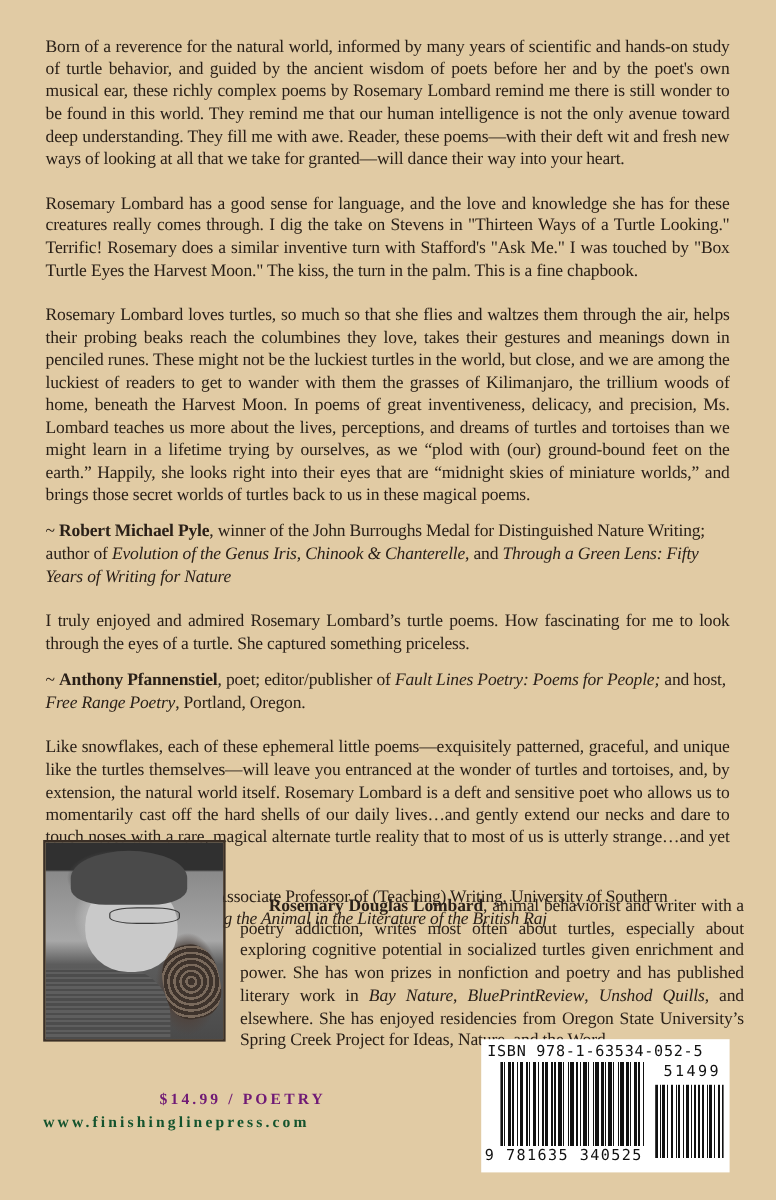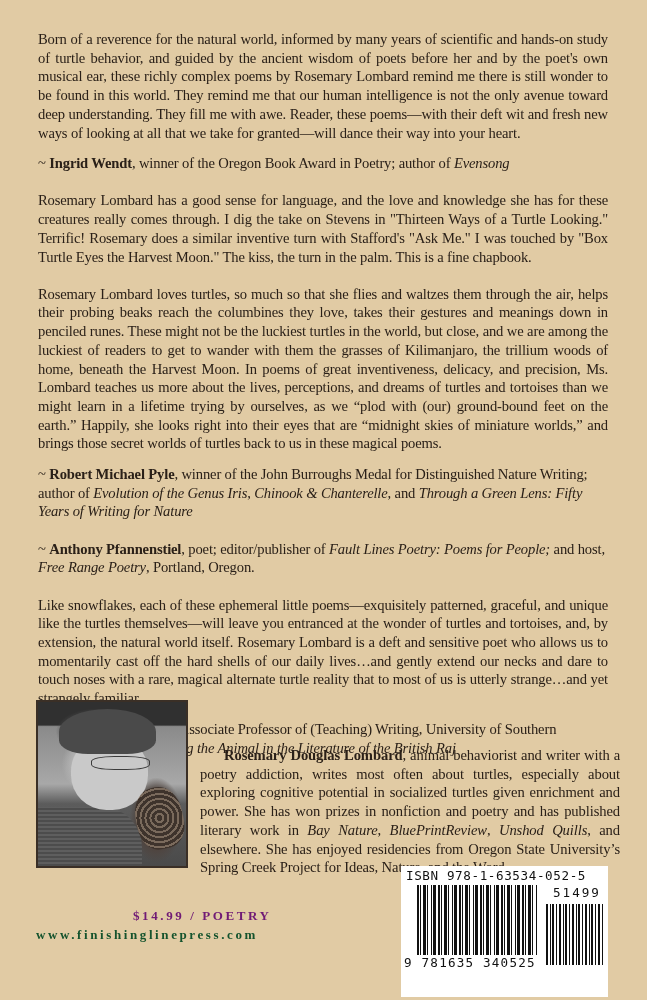--- a/index.html
+++ b/index.html
@@ -69,21 +69,21 @@
       position: absolute; left: 133px; top: 908px;
       font-size: 13px; letter-spacing: 2.6px; font-weight: bold;
       color: #701a75;
     }
     .url {
       position: absolute; left: 36px; top: 927px;
       font-size: 13px; letter-spacing: 2.6px; font-weight: bold;
       color: #14532d;
     }
     .barcode-box {
-      position: absolute; left: 401px; top: 866px; width: 207px; height: 131px;
+      position: absolute; left: 401px; top: 866px; width: 207px; height: 111px;
       background: #ffffff;
       font-family: "DejaVu Sans Mono", "Liberation Mono", monospace;
       color: #111;
     }
     .isbn-text {
       position: absolute; left: 5px; top: 2px;
       font-size: 12.6px; letter-spacing: 0.6px;
     }
     .addon-num {
       position: absolute; left: 152px; top: 19px;
@@ -109,33 +109,33 @@
       padding-right: 2px;
     }
   </style>
 </head>
 <body>
 
 <div class="blurbs">
 
   <div class="blurb">
     <p>Born of a reverence for the natural world, informed by many years of scientific and hands-on study of turtle behavior, and guided by the ancient wisdom of poets before her and by the poet's own musical ear, these richly complex poems by Rosemary Lombard remind me there is still wonder to be found in this world. They remind me that our human intelligence is not the only avenue toward deep understanding. They fill me with awe. Reader, these poems—with their deft wit and fresh new ways of looking at all that we take for granted—will dance their way into your heart.</p>
-    <p class="attr"><span>~ </span><b>Ingrid Wendt</b><span>, winner of the Oregon Book Award in Poetry; author of </span><i>Evensong</i></p>
   </div>
 
   <div class="blurb">
     <p>Rosemary Lombard has a good sense for language, and the love and knowledge she has for these creatures really comes through. I dig the take on Stevens in "Thirteen Ways of a Turtle Looking." Terrific! Rosemary does a similar inventive turn with Stafford's "Ask Me." I was touched by "Box Turtle Eyes the Harvest Moon." The kiss, the turn in the palm. This is a fine chapbook.</p>
   </div>
 
   <div class="blurb">
     <p>Rosemary Lombard loves turtles, so much so that she flies and waltzes them through the air, helps their probing beaks reach the columbines they love, takes their gestures and meanings down in penciled runes. These might not be the luckiest turtles in the world, but close, and we are among the luckiest of readers to get to wander with them the grasses of Kilimanjaro, the trillium woods of home, beneath the Harvest Moon. In poems of great inventiveness, delicacy, and precision, Ms. Lombard teaches us more about the lives, perceptions, and dreams of turtles and tortoises than we might learn in a lifetime trying by ourselves, as we “plod with (our) ground-bound feet on the earth.” Happily, she looks right into their eyes that are “midnight skies of miniature worlds,” and brings those secret worlds of turtles back to us in these magical poems.</p>
     <p class="attr"><span>~ </span><b>Robert Michael Pyle</b><span>, winner of the John Burroughs Medal for Distinguished Nature Writing; author of </span><i>Evolution of the Genus Iris</i><span>, </span><i>Chinook &amp; Chanterelle</i><span>, and </span><i>Through a Green Lens: Fifty Years of Writing for Nature</i></p>
   </div>
 
   <div class="blurb">
+    <p>I truly enjoyed and admired Rosemary Lombard’s turtle poems. How fascinating for me to look through the eyes of a turtle. She captured something priceless.</p>
     <p class="attr"><span>~ </span><b>Anthony Pfannenstiel</b><span>, poet; editor/publisher of </span><i>Fault Lines Poetry: Poems for People;</i><span> and host, </span><i>Free Range Poetry</i><span>, Portland, Oregon.</span></p>
   </div>
 
   <div class="blurb">
     <p>Like snowflakes, each of these ephemeral little poems—exquisitely patterned, graceful, and unique like the turtles themselves—will leave you entranced at the wonder of turtles and tortoises, and, by extension, the natural world itself. Rosemary Lombard is a deft and sensitive poet who allows us to momentarily cast off the hard shells of our daily lives…and gently extend our necks and dare to touch noses with a rare, magical alternate turtle reality that to most of us is utterly strange…and yet strangely familiar.</p>
     <p class="attr"><span>~ </span><b>Shefali Rajamannar</b><span>, Associate Professor of (Teaching) Writing, University of Southern California; author, </span><i>Reading the Animal in the Literature of the British Raj</i></p>
   </div>
 
 </div>
 

